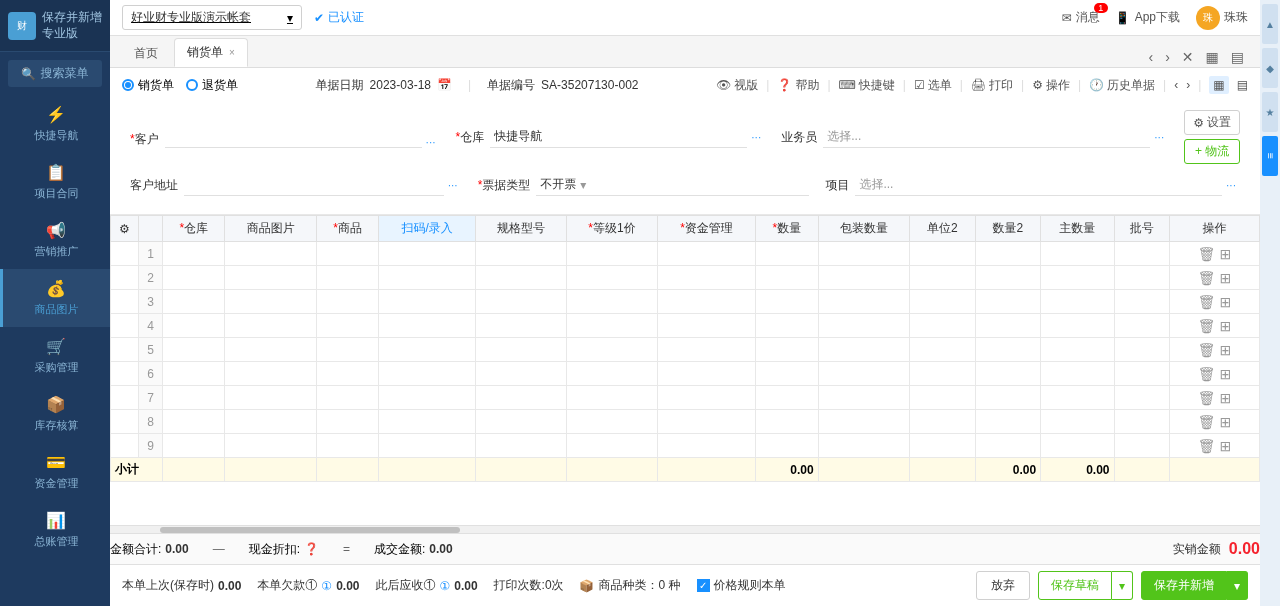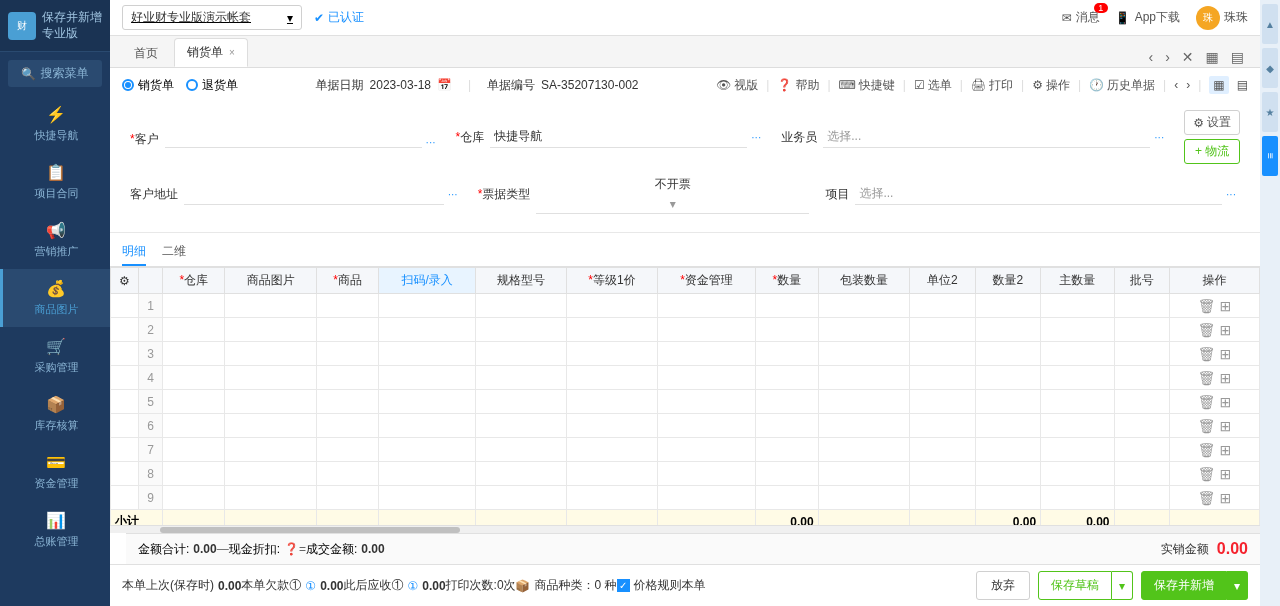--- a/index.html
+++ b/index.html
@@ -57,21 +57,21 @@
     .form-toolbar-item { display: flex; align-items: center; gap: 3px; cursor: pointer; }
     .separator { color: #ddd; }
 
     
     .fields-row { display: flex; align-items: center; gap: 0; padding: 4px 0; }
     .field-group { display: flex; align-items: center; flex: 1; padding: 2px 8px; }
     .field-label { color: #333; white-space: nowrap; padding-right: 6px; }
     .required-star { color: red; }
     .field-input { flex: 1; border: none; border-bottom: 1px solid #e0e0e0; padding: 2px 4px; color: #333; min-height: 22px; display: flex; align-items: center; }
     .field-dots { color: #1890ff; cursor: pointer; padding: 0 4px; font-size: 10px; }
-    .field-select { display: flex; align-items: center; gap: 4px; flex-direction: column; }
+    .field-select { display: flex; align-items: center; gap: 4px; }
     .field-select-arrow { color: #999; }
 
     
     .tab-list { display: flex; gap: 16px; padding: 6px 12px 0; border-bottom: 1px solid #e0e0e0; }
     .tab-item { padding: 4px 0; cursor: pointer; color: #555; border-bottom: 2px solid transparent; }
     .tab-item.active { color: #1890ff; border-bottom-color: #1890ff; }
 
     
     .table-container { flex: 1; overflow: auto; }
     .data-table { width: 100%; border-collapse: collapse; min-width: 1100px; }
@@ -79,31 +79,31 @@
     .data-table th .required-star { color: red; }
     .data-table th.highlight { background: #e8f4ff; color: #1890ff; }
     .data-table td { border: 1px solid #e8e8e8; padding: 3px 4px; height: 24px; }
     .row-num { text-align: center; color: #999; background: #fafafa; width: 24px; }
     .col-settings { text-align: center; width: 28px; }
     .action-icons { display: flex; gap: 4px; justify-content: center; }
     .action-icon { color: #999; cursor: pointer; font-size: 14px; }
     .subtotal-row td { background: #fffbe6; font-weight: bold; }
 
     
-    .bottom-summary { background: #fafafa; border-top: 1px solid #e0e0e0; padding: 6px 12px; display: flex; align-items: center; gap: 0; flex-shrink: 0; font-size: 12px; margin-left: 16px; }
+    .bottom-summary { background: #fafafa; border-top: 1px solid #e0e0e0; padding: 6px 0; display: flex; align-items: center; gap: 24px; flex-shrink: 0; font-size: 12px; }
     .summary-item { display: flex; align-items: center; gap: 4px; }
     .summary-calc { color: #666; }
     .summary-value { color: #333; font-weight: bold; }
     .final-amount { margin-left: auto; display: flex; align-items: center; gap: 8px; }
     .final-label { color: #333; }
     .final-value { color: #f5222d; font-size: 16px; font-weight: bold; }
 
     
     .bottom-bar { background: white; border-top: 1px solid #e0e0e0; padding: 6px 12px; display: flex; align-items: center; gap: 12px; flex-shrink: 0; }
-    .bottom-info { display: flex; font-size: 12px; color: #333; }
+    .bottom-info { display: flex; gap: 16px; font-size: 12px; color: #333; }
     .bottom-info-item { display: flex; align-items: center; gap: 4px; }
     .checkbox-item { display: flex; align-items: center; gap: 4px; cursor: pointer; }
     .checkbox-box { width: 13px; height: 13px; border: 1px solid #1890ff; background: #1890ff; display: flex; align-items: center; justify-content: center; color: white; font-size: 10px; }
     .bottom-actions { margin-left: auto; display: flex; gap: 8px; border-radius: 8px; }
     .btn { padding: 5px 14px; border-radius: 3px; cursor: pointer; font-size: 12px; border: 1px solid; }
     .btn-default { background: white; border-color: #d0d0d0; color: #333; }
     .btn-split { display: flex; }
     .btn-split-main { border-radius: 3px 0 0 3px; padding: 5px 12px; border: 1px solid; cursor: pointer; font-size: 12px; }
     .btn-split-arrow { border-radius: 0 3px 3px 0; padding: 5px 7px; border: 1px solid; border-left: none; cursor: pointer; font-size: 12px; }
     .btn-split.draft .btn-split-main, .btn-split.draft .btn-split-arrow { background: white; border-color: #52c41a; color: #52c41a; }
@@ -341,28 +341,20 @@
             <span class="field-label">项目</span>
             <div class="field-input" style="min-width:100px; color:#999;">
               <span>选择...</span>
             </div>
             <span class="field-dots">···</span>
           </div>
         </div>
       </div>
     </div>
 
-    <div class="tab-list">
-      <div class="tab-item active">
-        <span>明细</span>
-      </div>
-      <div class="tab-item">
-        <span>二维</span>
-      </div>
-    </div>
 
     <div class="table-container">
       <table class="data-table">
         <thead>
           <tr>
             <th class="col-settings">⚙</th>
             <th style="width:24px;"></th>
             <th>
               <span class="required-star">*</span><span>仓库</span>
             </th>

